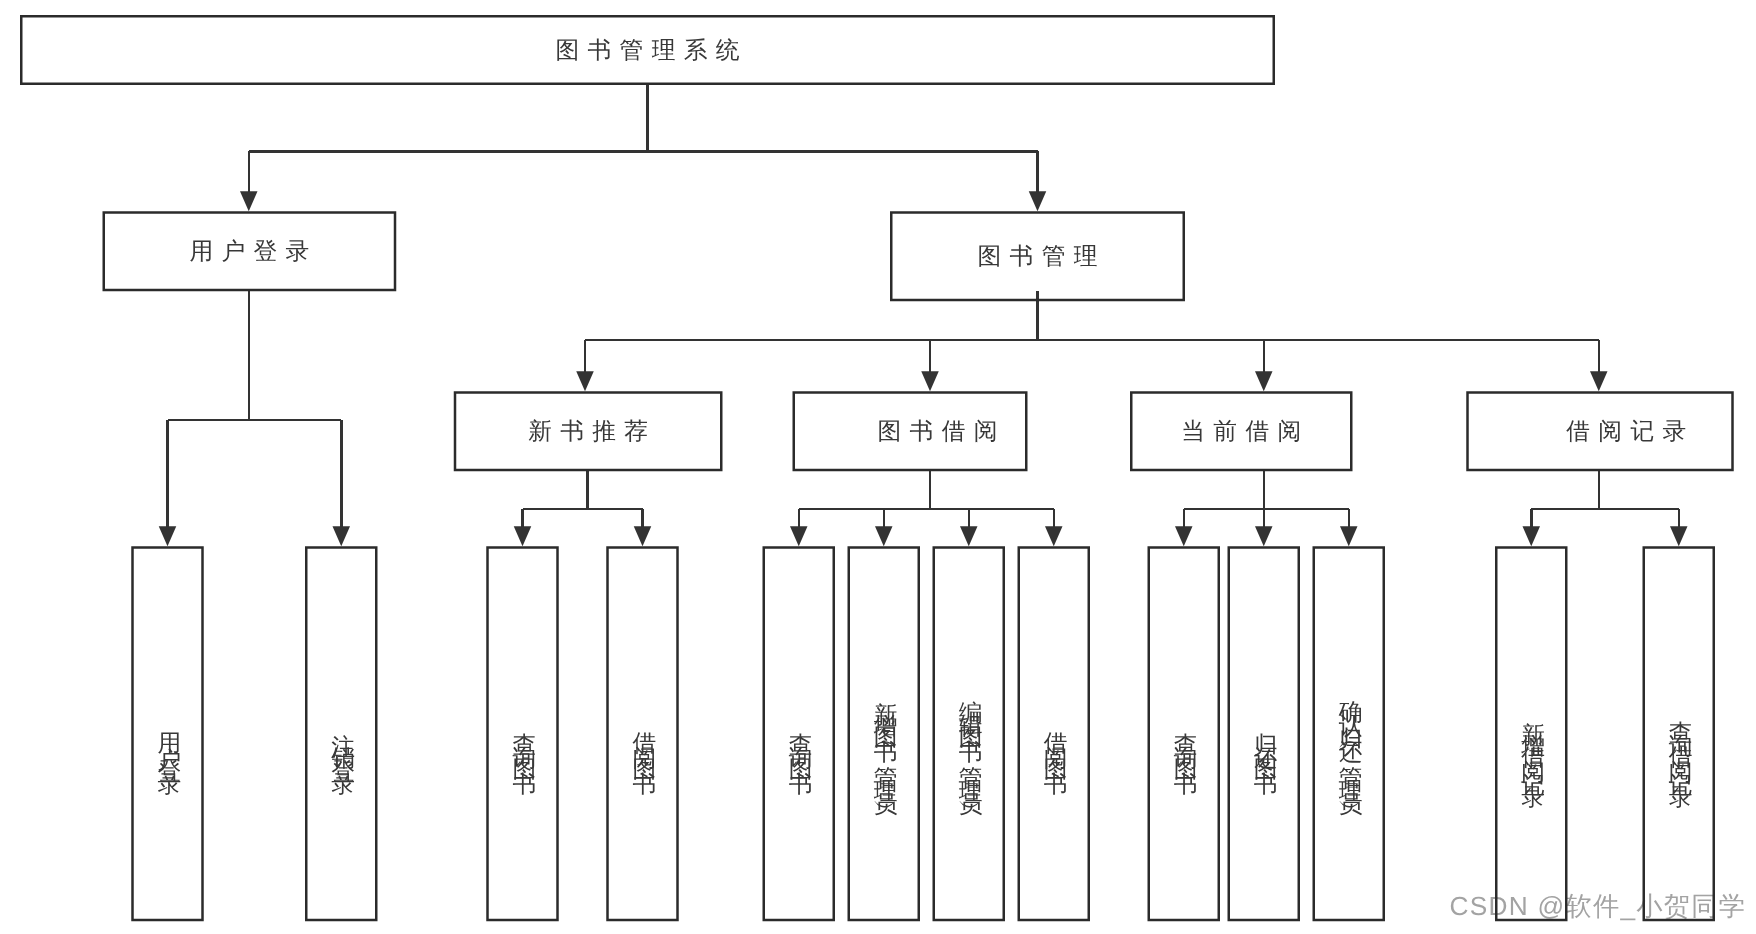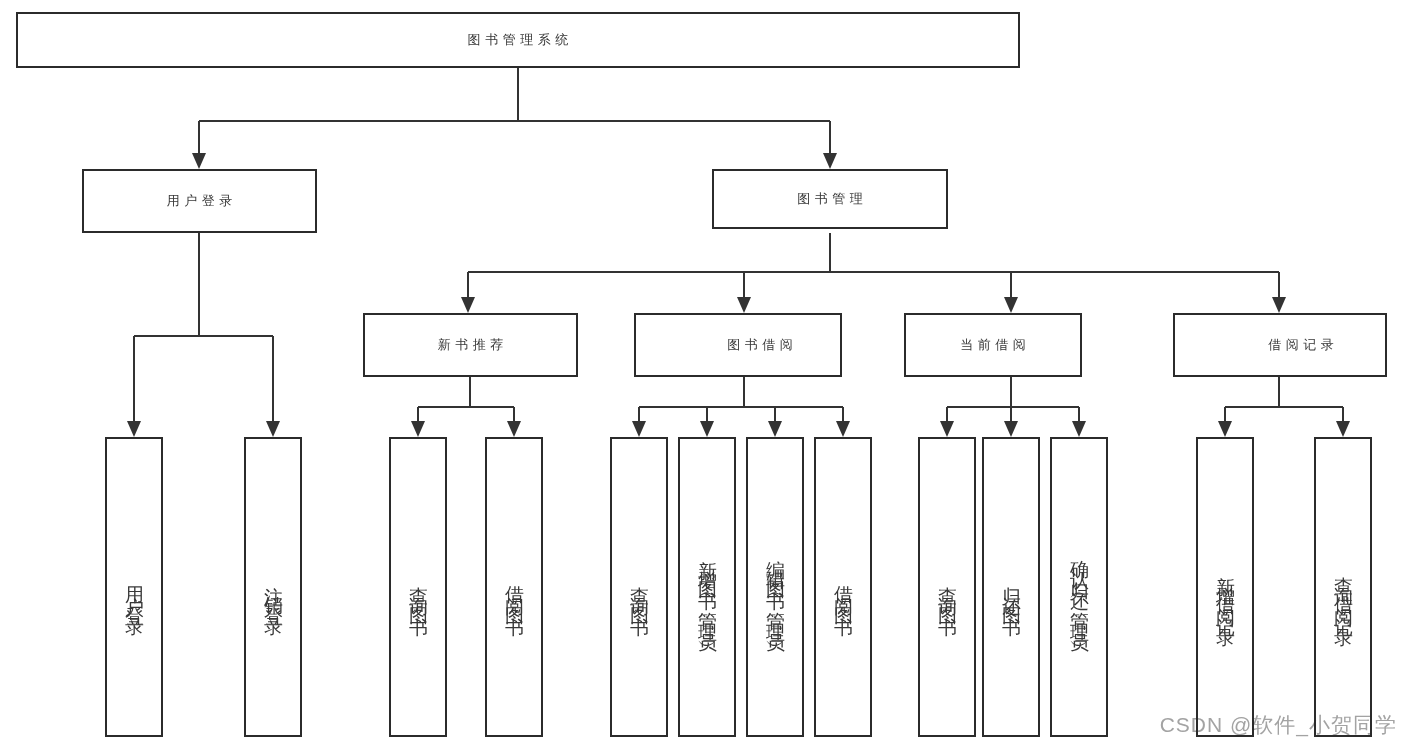--- a/index.html
+++ b/index.html
@@ -9,35 +9,35 @@
     color:#383838;overflow:hidden;
   }
   .connectors{position:absolute;left:0;top:0;z-index:0;}
   .connectors path{stroke:#333333;stroke-width:2;fill:none;shape-rendering:crispEdges;}
   .connectors polygon{fill:#333333;stroke:none;}
   .hbox{
     position:absolute;box-sizing:border-box;border:2.5px solid #2b2b2b;
     background:transparent;display:flex;align-items:center;justify-content:center;
     z-index:2;
   }
-  .hbox span{font-size:13px;letter-spacing:0.35em;padding-left:0.35em;white-space:nowrap;}
+  .hbox span{font-size:19px;letter-spacing:0.35em;padding-left:0.35em;white-space:nowrap;}
   .vbox{
     position:absolute;box-sizing:border-box;width:58px;height:300px;top:437px;
     border:2.5px solid #2b2b2b;background:transparent;
     display:flex;align-items:center;justify-content:center;z-index:2;
   }
   .vbox span{
     writing-mode:vertical-rl;text-orientation:mixed;
     font-size:19px;line-height:1.1;letter-spacing:0.55em;padding-top:0.55em;
   }
   .b-root   {left:16px;  top:12px;  width:1004px;height:56px;}
   .b-login  {left:82px;  top:169px; width:235px; height:64px;}
-  .b-mgmt   {left:712px; top:169px; width:236px; height:60px;}
+  .b-mgmt   {left:712px; top:169px; width:236px; height:72px;}
   .b-newrec {left:363px; top:313px; width:215px; height:64px;}
-  .b-borrow {left:634px; top:313px; width:208px; height:64px;padding-left:44px;}
+  .b-borrow {left:634px; top:313px; width:188px; height:64px;padding-left:44px;}
   .b-current{left:904px; top:313px; width:178px; height:64px;}
   .b-record {left:1173px;top:313px; width:214px; height:64px;padding-left:42px;}
   .v1 {left:105px;}  .v2 {left:244px;}
   .v3 {left:389px;}  .v4 {left:485px;}
   .v5 {left:610px;}  .v6 {left:678px;}
   .v7 {left:746px;}  .v8 {left:814px;}
   .v9 {left:918px;}  .v10{left:982px;}  .v11{left:1050px;}
   .v12{left:1196px;} .v13{left:1314px;}
   .watermark{
     position:absolute;right:8px;bottom:8px;z-index:1;

